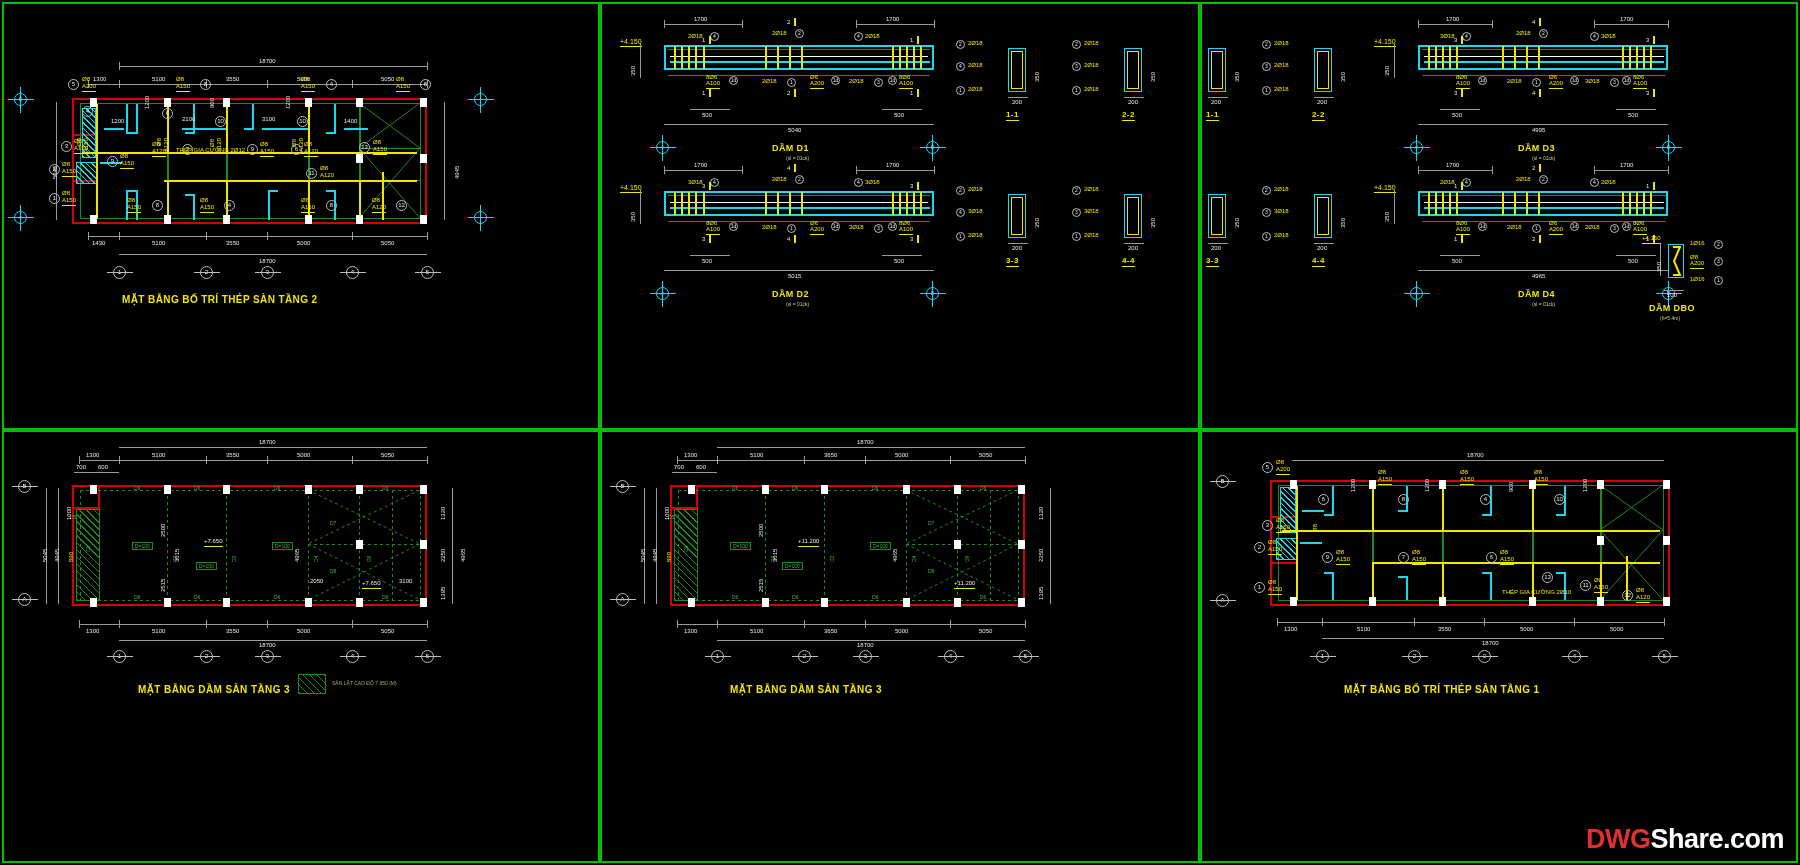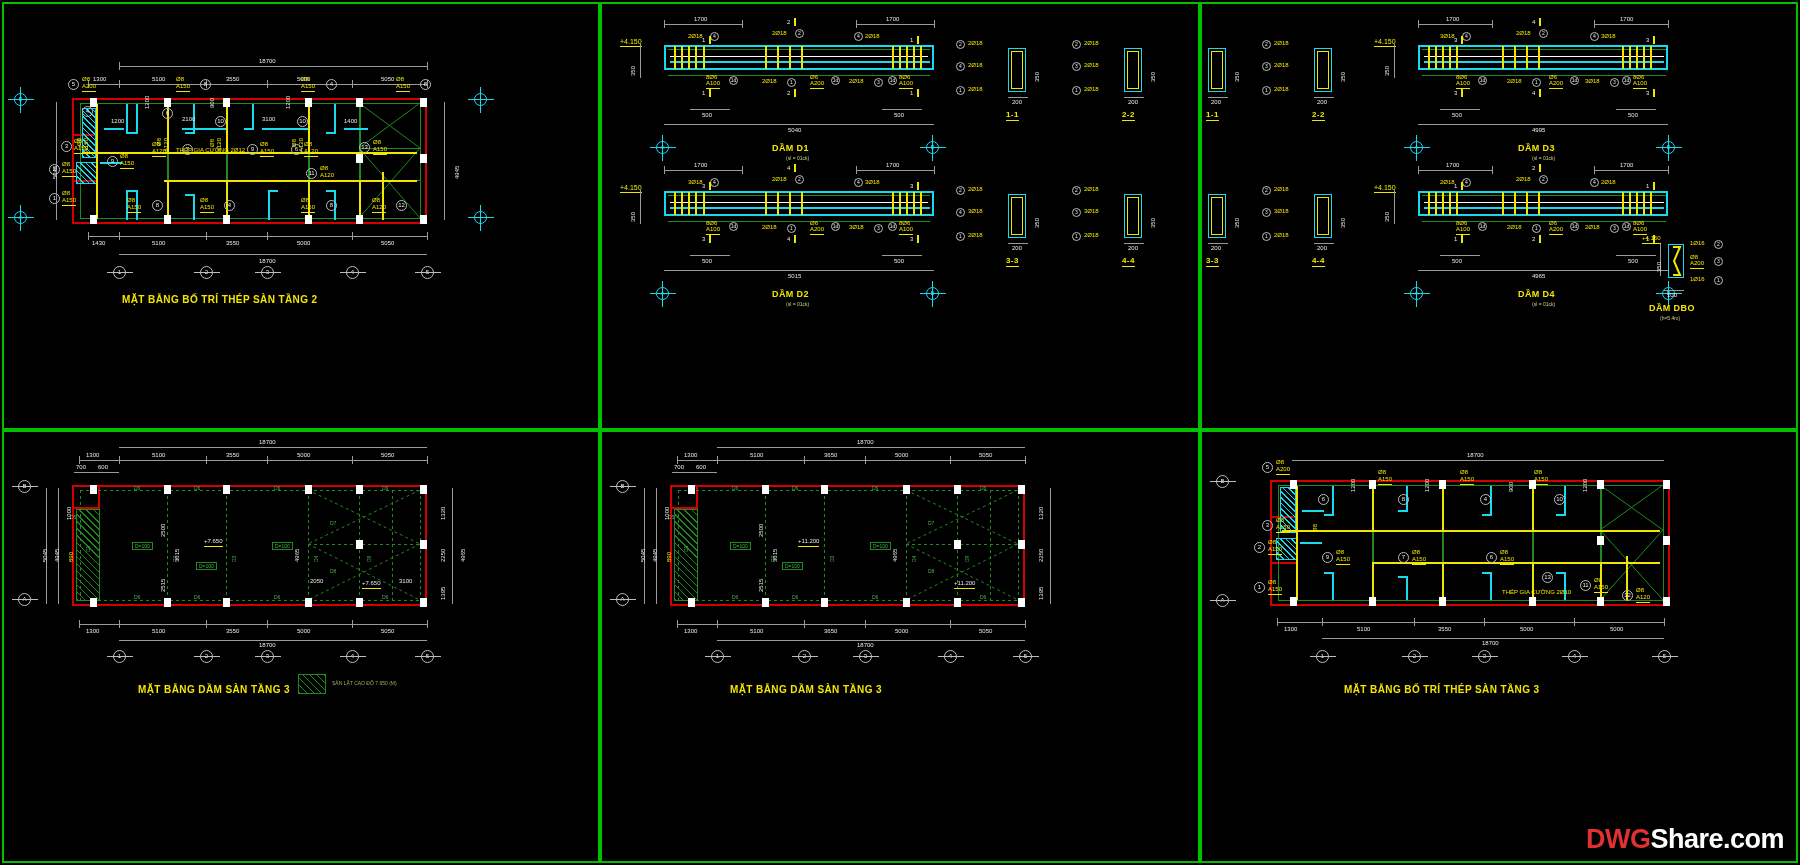--- a/index.html
+++ b/index.html
@@ -1239,20 +1239,20 @@
   <div class="axarm" style="left:200px;top:224px;width:26px;height:1px;"></div>
   <div class="axarm" style="left:270px;top:224px;width:26px;height:1px;"></div>
   <div class="axarm" style="left:360px;top:224px;width:26px;height:1px;"></div>
   <div class="axarm" style="left:450px;top:224px;width:26px;height:1px;"></div>
 
   <div class="ax" style="left:14px;top:43px;">B</div>
   <div class="axarm" style="left:8px;top:49px;width:26px;height:1px;"></div>
   <div class="ax" style="left:14px;top:162px;">A</div>
   <div class="axarm" style="left:8px;top:168px;width:26px;height:1px;"></div>
 
-  <div class="ttl" style="left:142px;top:252px;">MẶT BẰNG BỐ TRÍ THÉP SÀN TẦNG 3</div>
+  <div class="ttl" style="left:142px;top:252px;">MẶT BẰNG BỐ TRÍ THÉP SÀN TẦNG 1</div>
 </div>
 
 <div id="wm">
   <span class="dwg">DWG</span><span class="share">Share.com</span>
 </div>
 
 </div>
 
 </body></html>

